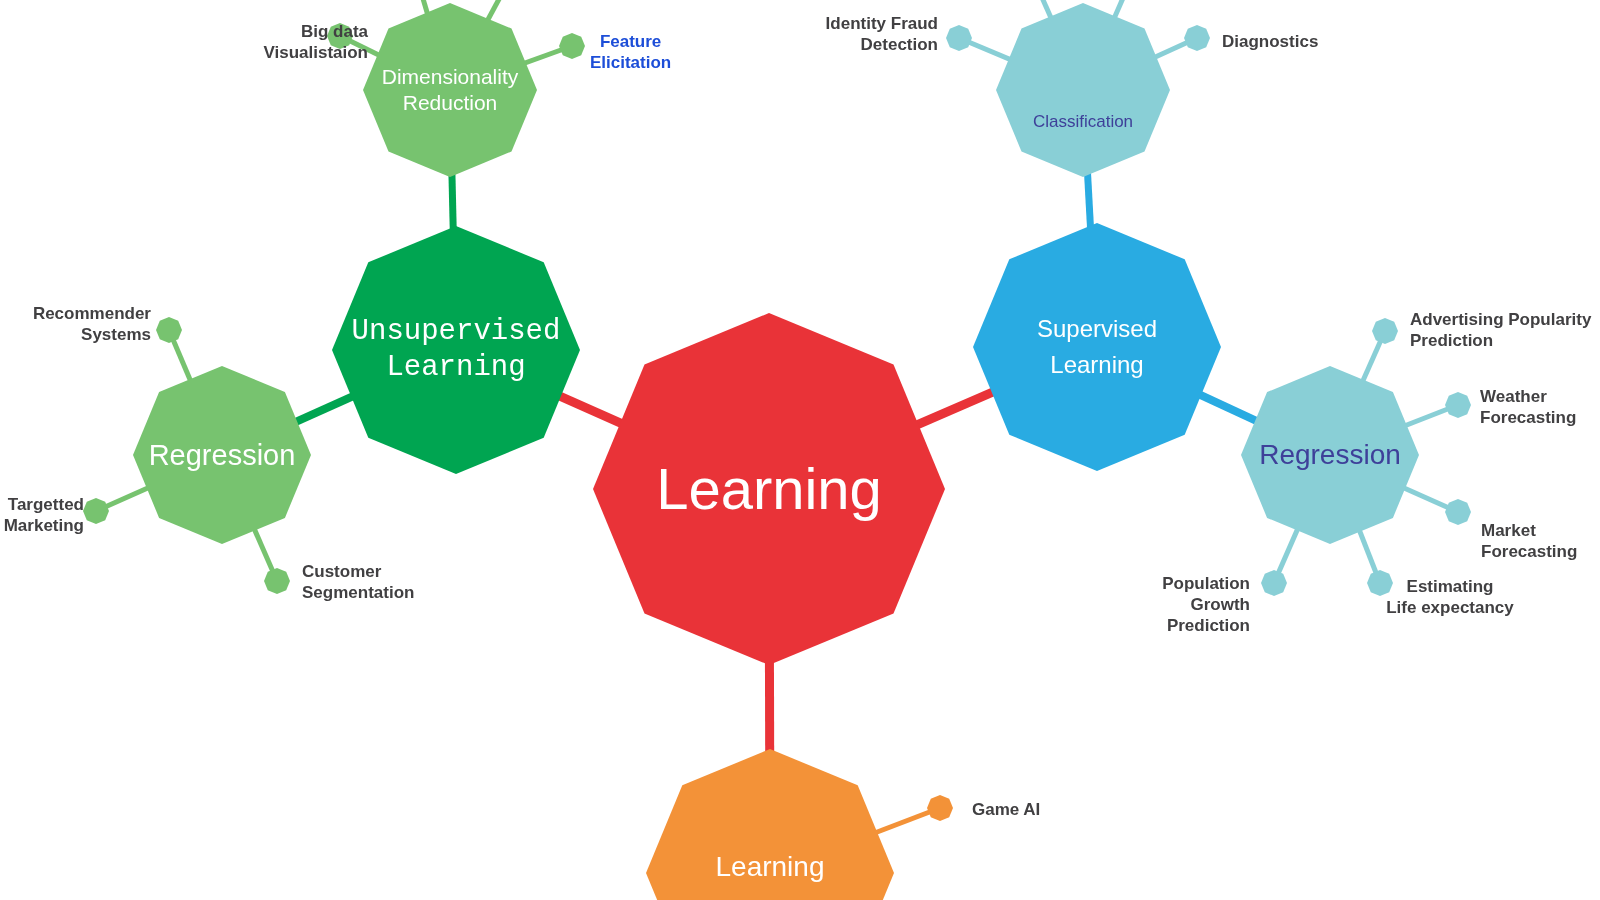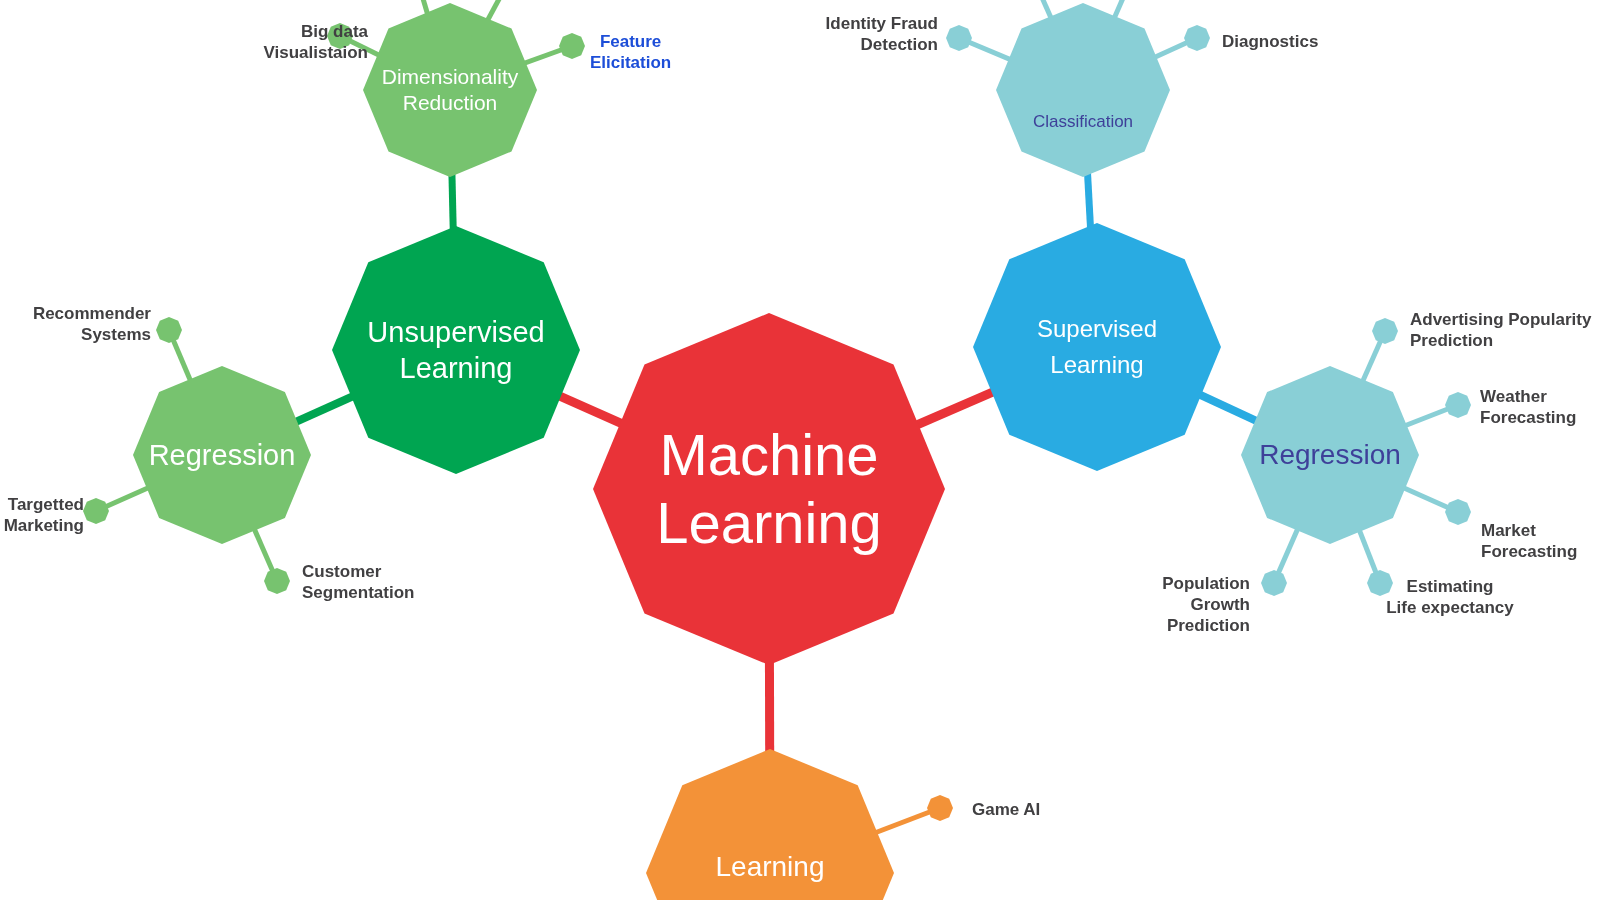--- a/index.html
+++ b/index.html
@@ -88,24 +88,23 @@
       <polygon points="580.0,350.0 543.7,437.7 456.0,474.0 368.3,437.7 332.0,350.0 368.3,262.3 456.0,226.0 543.7,262.3" fill="#00a551"></polygon>
       <polygon points="1221.0,347.0 1184.7,434.7 1097.0,471.0 1009.3,434.7 973.0,347.0 1009.3,259.3 1097.0,223.0 1184.7,259.3" fill="#29abe2"></polygon>
       <polygon points="894.0,873.0 857.7,960.7 770.0,997.0 682.3,960.7 646.0,873.0 682.3,785.3 770.0,749.0 857.7,785.3" fill="#f39238"></polygon>
       <polygon points="537.0,90.0 511.5,151.5 450.0,177.0 388.5,151.5 363.0,90.0 388.5,28.5 450.0,3.0 511.5,28.5" fill="#77c36f"></polygon>
       <polygon points="311.0,455.0 284.9,517.9 222.0,544.0 159.1,517.9 133.0,455.0 159.1,392.1 222.0,366.0 284.9,392.1" fill="#77c36f"></polygon>
       <polygon points="1170.0,90.0 1144.5,151.5 1083.0,177.0 1021.5,151.5 996.0,90.0 1021.5,28.5 1083.0,3.0 1144.5,28.5" fill="#89cfd6"></polygon>
       <polygon points="1419.0,455.0 1392.9,517.9 1330.0,544.0 1267.1,517.9 1241.0,455.0 1267.1,392.1 1330.0,366.0 1392.9,392.1" fill="#89cfd6"></polygon>
     </svg>
 
   <div class="node-label lbl-ml" style="color: rgb(255, 255, 255);">
-    <div>Machine</div>
     <div>Learning</div>
   </div>
-  <div class="node-label lbl-unsup" style="color: rgb(255, 255, 255);">
+  <div class="node-label lbl-unsup" style="color: rgb(255, 255, 255); font-family: Liberation Mono, monospace;">
     <div>Unsupervised</div>
     <div>Learning</div>
   </div>
   <div class="node-label lbl-sup" style="color: rgb(255, 255, 255);">
     <div>Supervised</div>
     <div>Learning</div>
   </div>
   <div class="node-label lbl-reinf" style="color: rgb(255, 255, 255);">
     <div>Learning</div>
   </div>

